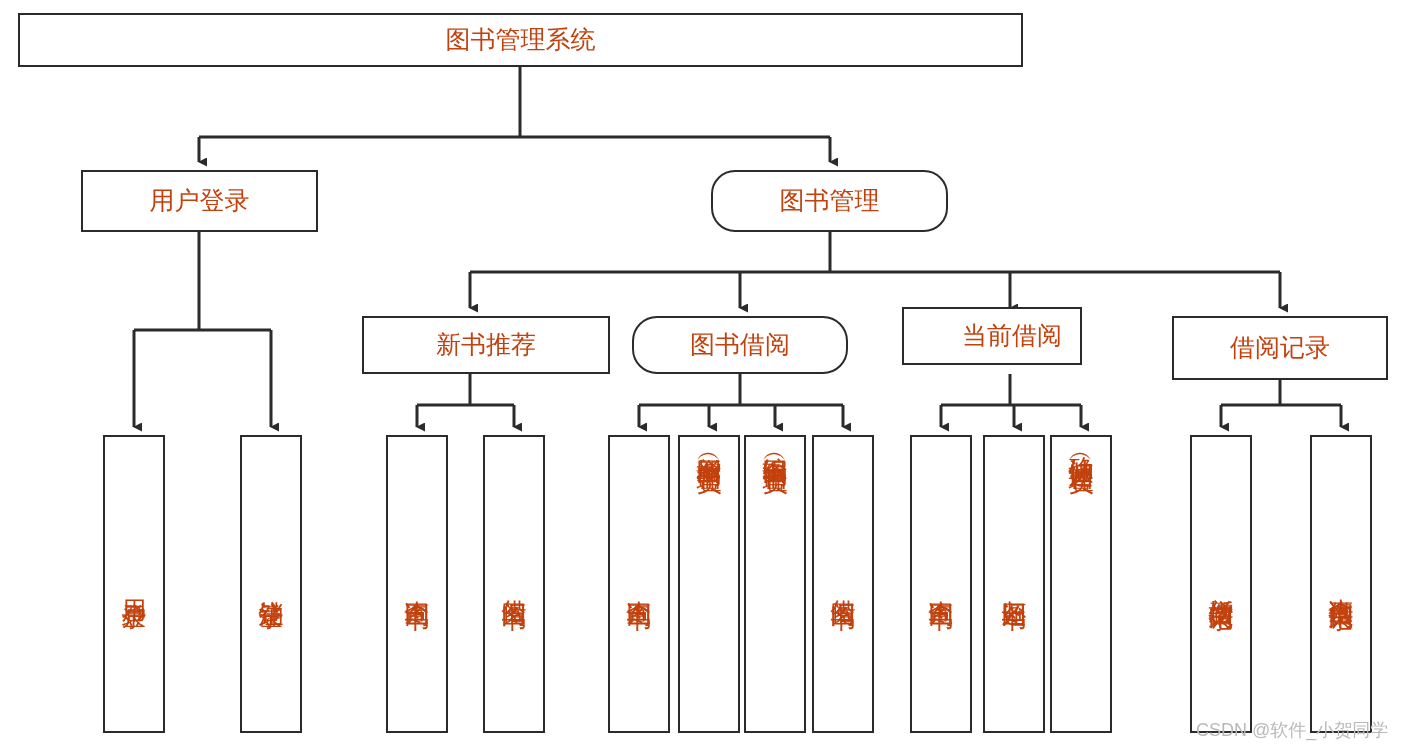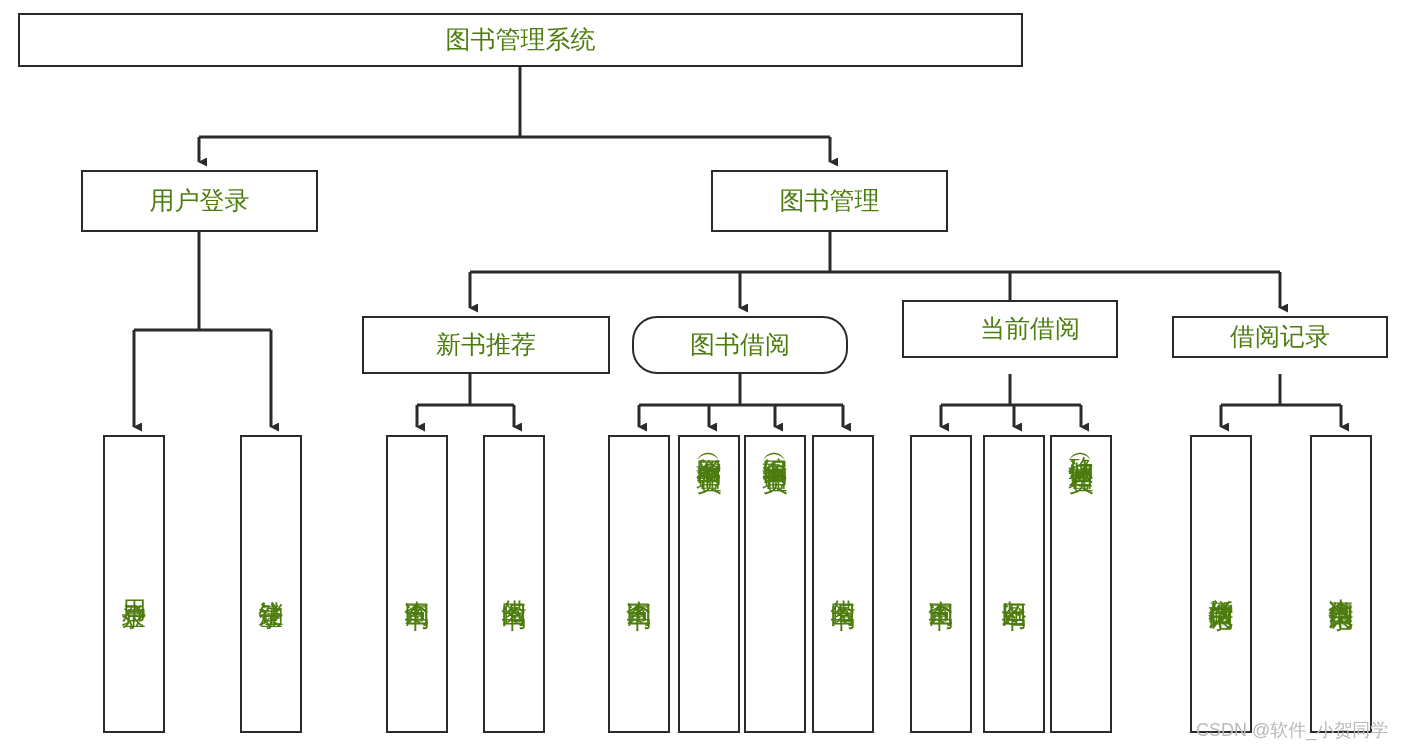--- a/index.html
+++ b/index.html
@@ -30,21 +30,21 @@
     position: absolute;
     box-sizing: border-box;
     background: #ffffff;
     border: 2.5px solid #2b2b2b;
     display: flex;
     align-items: center;
     justify-content: center;
     overflow: hidden;
   }
   .node-label {
-    color: #4d7c0f;
+    color: #c2410c;
     font-family: "Liberation Sans", "DejaVu Sans", sans-serif;
     line-height: 1.18;
     white-space: nowrap;
     text-align: center;
   }
   .horiz .node-label {
     font-size: 25px;
   }
   .root .node-label {
     font-size: 25px;
@@ -133,34 +133,34 @@
     </g>
   </svg>
 
   <div class="node-box root horiz" id="node-root" style="left: 18px; top: 13px; width: 1005px; height: 54px;">
     <span class="node-label">图书管理系统</span>
   </div>
 
   <div class="node-box horiz" id="node-l2-0" style="left: 81px; top: 170px; width: 237px; height: 62px;">
     <span class="node-label">用户登录</span>
   </div>
-  <div class="node-box horiz" id="node-l2-1" style="left: 711px; top: 170px; width: 237px; height: 62px;">
+  <div class="node-box horiz" id="node-l2-1" style="left: 711px; top: 170px; width: 237px; height: 62px; border-radius: 24px;">
     <span class="node-label">图书管理</span>
   </div>
 
   <div class="node-box horiz" id="node-l3-0" style="left: 362px; top: 316px; width: 248px; height: 58px;">
     <span class="node-label">新书推荐</span>
   </div>
   <div class="node-box horiz" id="node-l3-1" style="left: 632px; top: 316px; width: 216px; height: 58px; border-radius: 25px;">
     <span class="node-label">图书借阅</span>
   </div>
-  <div class="node-box horiz" id="node-l3-2" style="left: 902px; top: 300px; width: 216px; height: 58px; padding-left: 40px;">
+  <div class="node-box horiz" id="node-l3-2" style="left: 902px; top: 307px; width: 180px; height: 58px; padding-left: 40px;">
     <span class="node-label">当前借阅</span>
   </div>
-  <div class="node-box horiz" id="node-l3-3" style="left: 1172px; top: 316px; width: 216px; height: 42px;">
+  <div class="node-box horiz" id="node-l3-3" style="left: 1172px; top: 316px; width: 216px; height: 64px;">
     <span class="node-label">借阅记录</span>
   </div>
 
   <div class="node-box vert center-v" id="node-leaf-0" style="left: 103px; top: 435px; width: 62px; height: 298px;">
     <span class="node-label">用户登录</span>
   </div>
   <div class="node-box vert center-v" id="node-leaf-1" style="left: 240px; top: 435px; width: 62px; height: 298px;">
     <span class="node-label">注销登录</span>
   </div>
   <div class="node-box vert center-v" id="node-leaf-2" style="left: 386px; top: 435px; width: 62px; height: 298px;">

